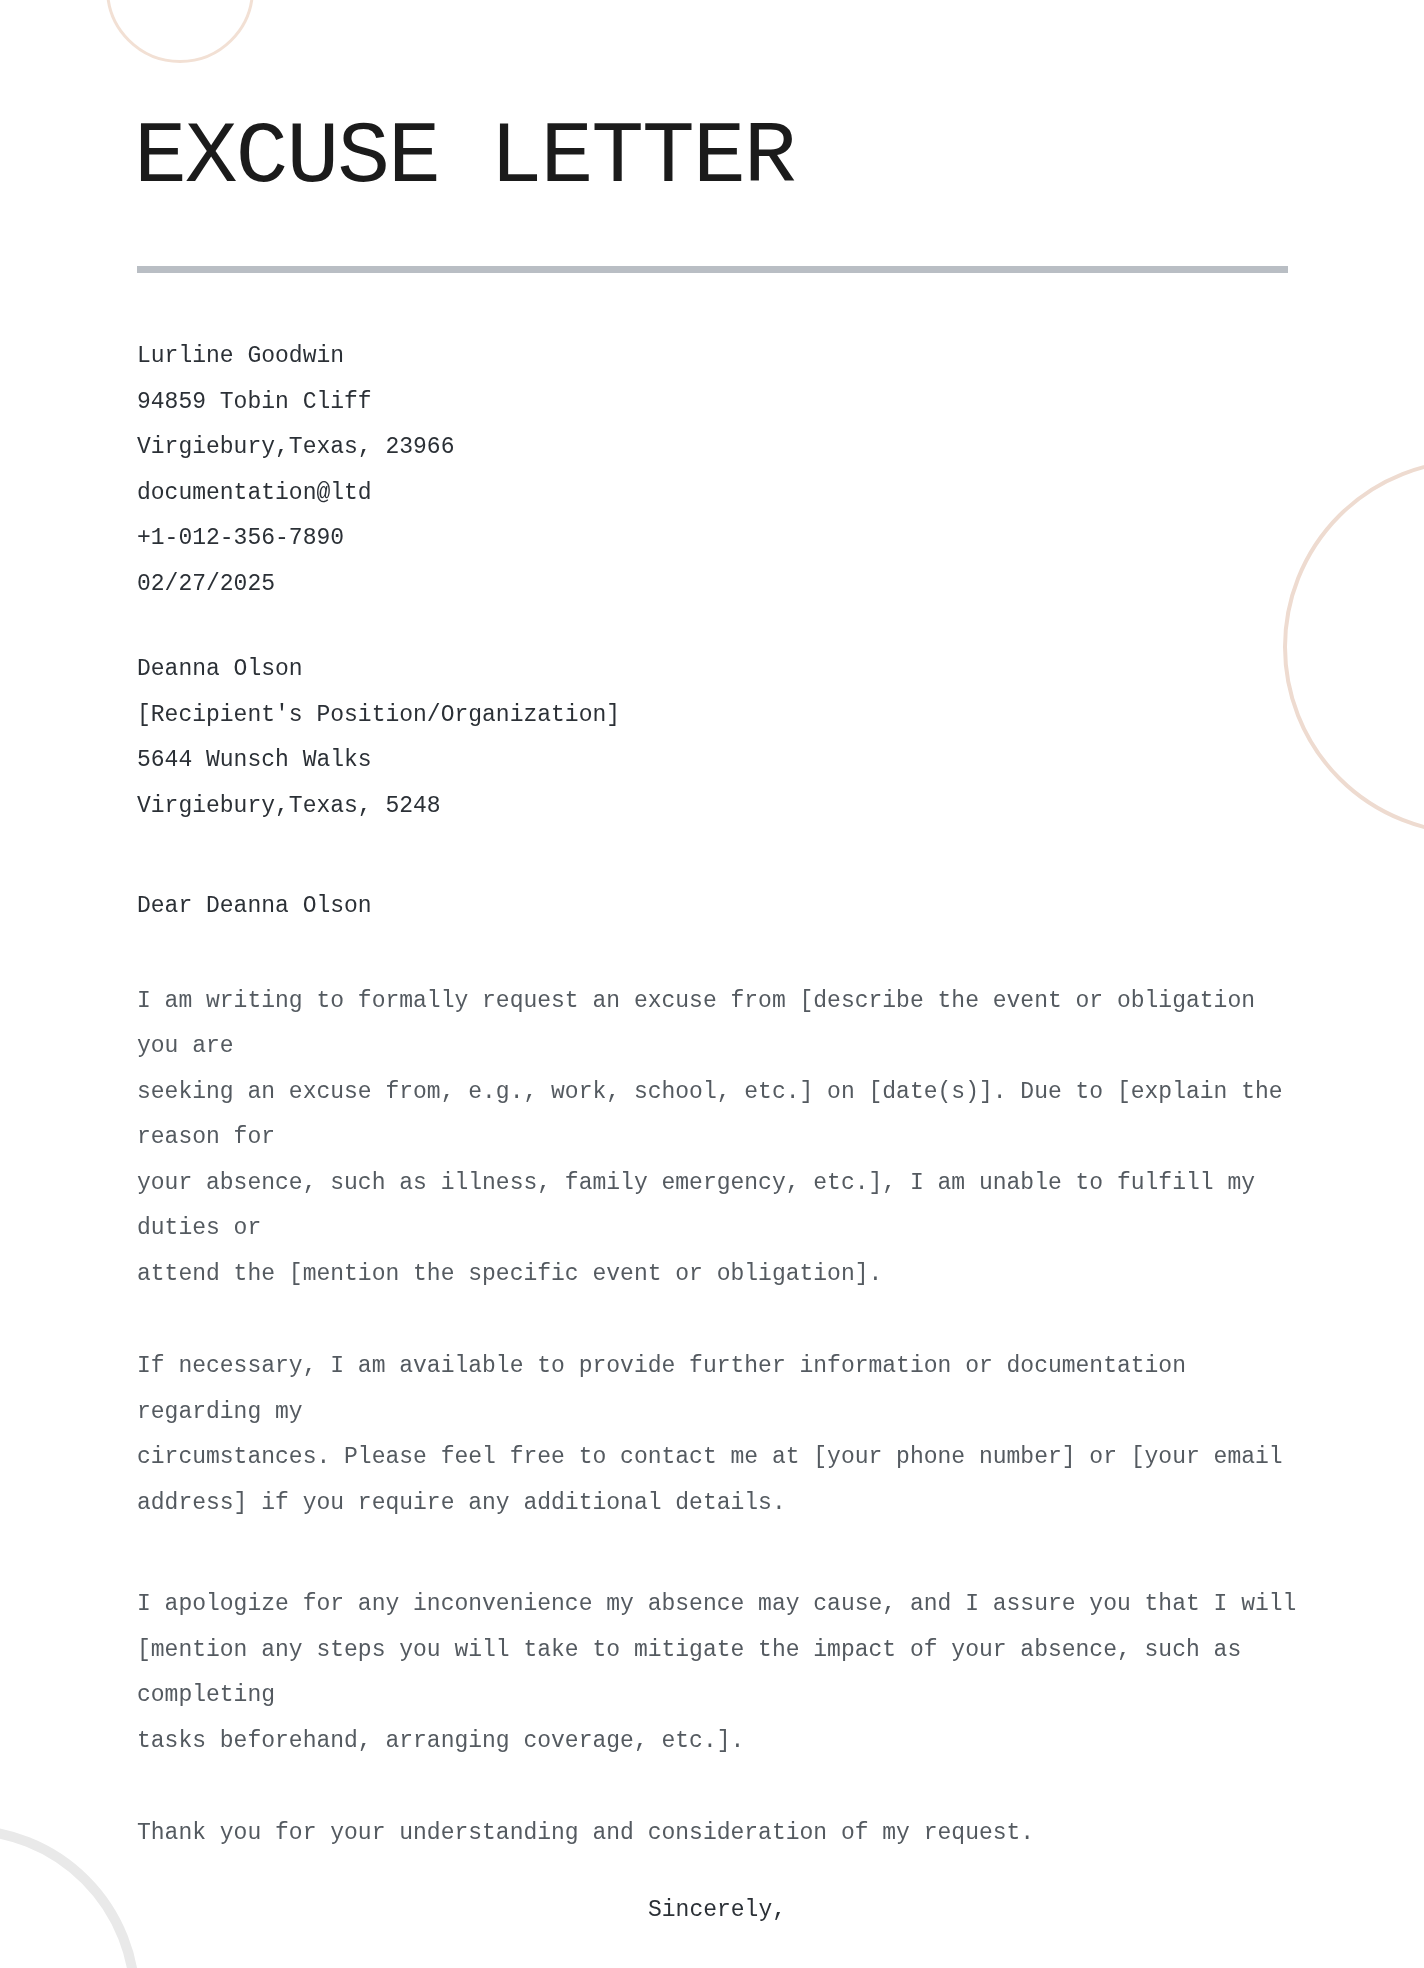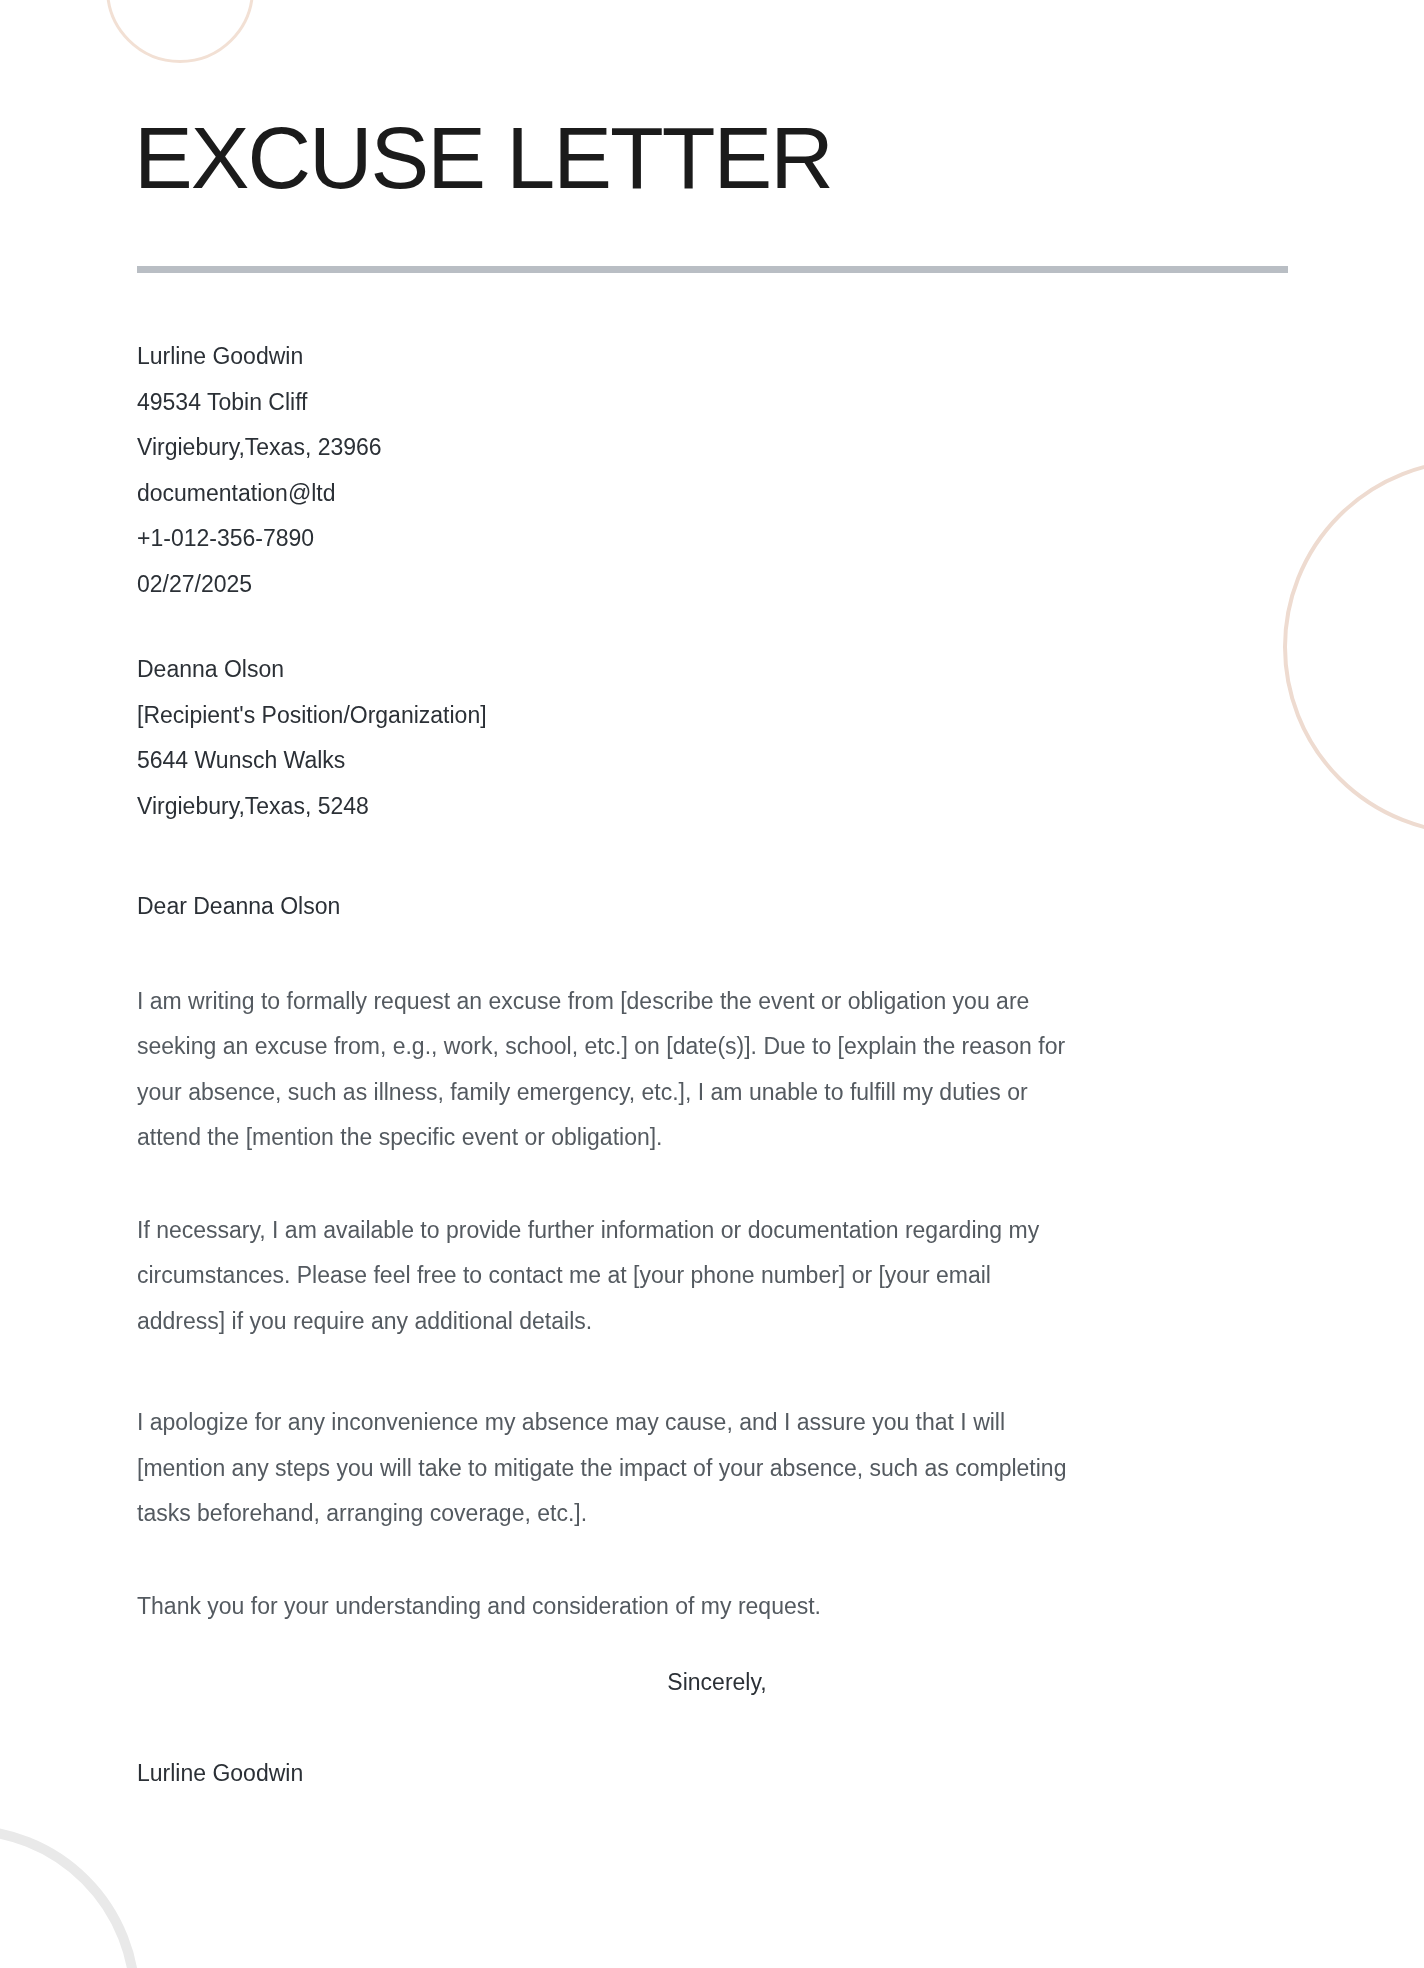--- a/index.html
+++ b/index.html
@@ -2,21 +2,21 @@
 <html><head>
 <meta charset="utf-8">
 <style>
   html, body { margin: 0; padding: 0; background: #ffffff; }
   .page {
     position: relative;
     width: 1424px;
     height: 1968px;
     background: #ffffff;
     overflow: hidden;
-    font-family: Liberation Sans, sans-serif;
+    font-family: Liberation Mono, monospace;
   }
   .deco-circle {
     position: absolute;
     border-radius: 50%;
     box-sizing: border-box;
     background: transparent;
   }
   .deco-circle.top-left   { width: 148px; height: 148px; left: 106px;  top: -85px;  border: 3px solid #f2e0d4; }
   .deco-circle.right-side { width: 376px; height: 376px; left: 1283px; top: 459px;  border: 4px solid #eedbd0; }
   .deco-circle.bottom-left{ width: 350px; height: 350px; left: -210px; top: 1825px; border: 10px solid #e9e9e9; }
@@ -68,21 +68,21 @@
   <div class="deco-circle top-left"></div>
   <div class="deco-circle right-side"></div>
   <div class="deco-circle bottom-left"></div>
 
   <div class="doc-title">EXCUSE LETTER</div>
   <div class="divider"></div>
 
   <div class="content">
     <div class="block-sender">
       <div class="line dark">Lurline Goodwin</div>
-      <div class="line dark">49534 Tobin Cliff</div>
+      <div class="line dark">94859 Tobin Cliff</div>
       <div class="line dark">Virgiebury,Texas, 23966</div>
       <div class="line dark">documentation@ltd</div>
       <div class="line dark">+1-012-356-7890</div>
       <div class="line dark">02/27/2025</div>
     </div>
 
     <div class="block-recipient">
       <div class="line dark">Deanna Olson</div>
       <div class="line dark">[Recipient's Position/Organization]</div>
       <div class="line dark">5644 Wunsch Walks</div>

